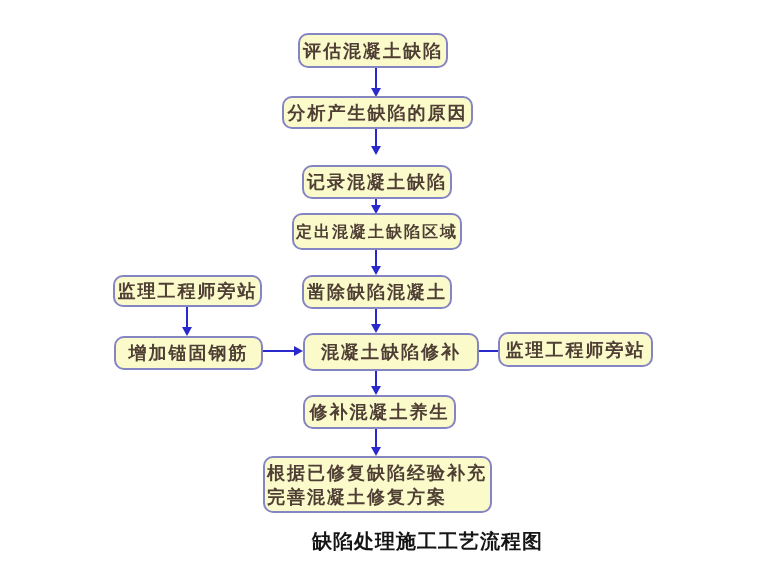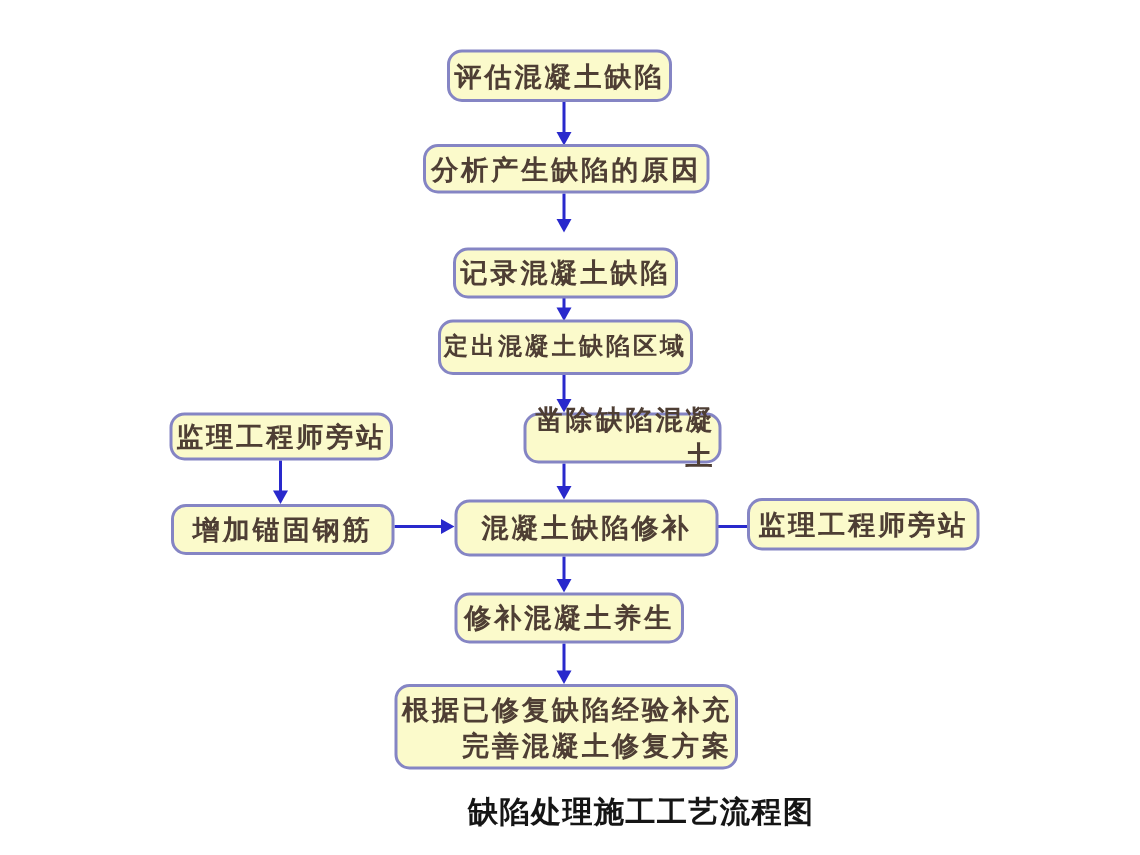--- a/index.html
+++ b/index.html
@@ -15,21 +15,21 @@
     position: absolute;
     box-sizing: border-box;
     background: var(--box-fill, #fbfacb);
     border: 2px solid var(--box-border, #8585c4);
     border-radius: 10px;
     color: var(--box-text, #4e3e34);
     font-weight: bold;
     display: flex;
     align-items: center;
     justify-content: center;
-    text-align: right;
+    text-align: left;
     font-size: 18px;
     letter-spacing: 2px;
     line-height: 24px;
     padding: 0 2px;
   }
   .arrow-line { position: absolute; background: var(--arrow, #2929cc); }
   .arrow-head { position: absolute; width: 0; height: 0; }
   .arrow-head.down {
     border-left: 5px solid transparent;
     border-right: 5px solid transparent;
@@ -81,21 +81,21 @@
       <div class="arrow-line" style="left: 263px; top: 350px; width: 32px; height: 2px;"></div>
       <div class="arrow-head right" style="left: 294px; top: 346px;"></div>
       <div class="arrow-line" style="left: 460px; top: 350px; width: 38px; height: 2px;"></div>
       <div class="arrow-head left" style="left: 452px; top: 346px;"></div>
     </div>
   <div id="nodes">
       <div class="node" style="left: 298px; top: 33px; width: 150px; height: 35px;">评估混凝土缺陷</div>
       <div class="node" style="left: 282px; top: 96px; width: 191px; height: 33px;">分析产生缺陷的原因</div>
       <div class="node" style="left: 302px; top: 155px; width: 150px; height: 34px; margin-top: 10px;">记录混凝土缺陷</div>
       <div class="node" style="left: 292px; top: 213px; width: 170px; height: 37px; font-size: 16px;">定出混凝土缺陷区域</div>
-      <div class="node" style="left: 302px; top: 275px; width: 132px; height: 34px; margin-left: 47px;">凿除缺陷混凝土</div>
+      <div class="node" style="left: 302px; top: 275px; width: 150px; height: 34px;">凿除缺陷混凝土</div>
       <div class="node" style="left: 303px; top: 333px; width: 176px; height: 38px;">混凝土缺陷修补</div>
       <div class="node" style="left: 303px; top: 395px; width: 153px; height: 34px;">修补混凝土养生</div>
       <div class="node" style="left: 263px; top: 456px; width: 229px; height: 57px;">根据已修复缺陷经验补充完善混凝土修复方案</div>
       <div class="node" style="left: 113px; top: 275px; width: 149px; height: 32px;">监理工程师旁站</div>
       <div class="node" style="left: 114px; top: 336px; width: 149px; height: 34px;">增加锚固钢筋</div>
       <div class="node" style="left: 498px; top: 332px; width: 155px; height: 35px;">监理工程师旁站</div>
     </div>
   <div class="caption">缺陷处理施工工艺流程图</div>
 </div>
 

